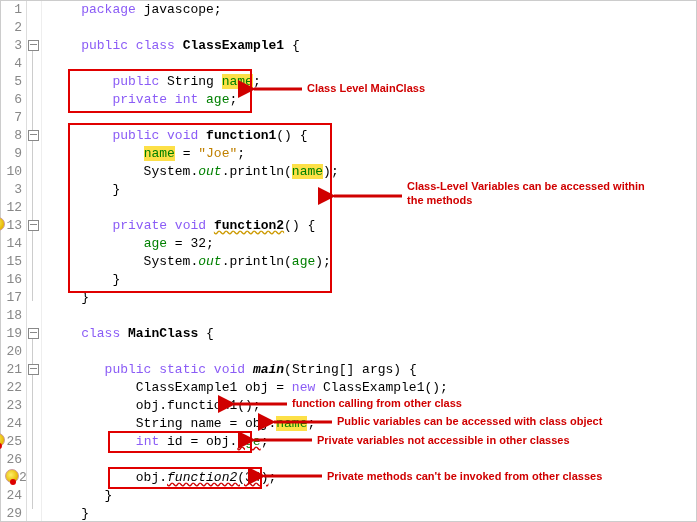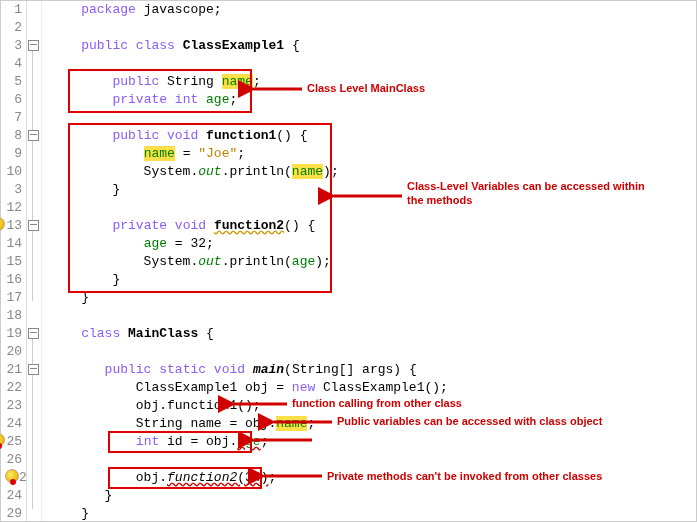--- a/index.html
+++ b/index.html
@@ -201,15 +201,16 @@
       <line x1="245" y1="403" x2="192" y2="403" stroke="#d00000" stroke-width="3" marker-end="url(#ah)"></line>
       <line x1="290" y1="421" x2="232" y2="421" stroke="#d00000" stroke-width="3" marker-end="url(#ah)"></line>
       <line x1="270" y1="439" x2="212" y2="439" stroke="#d00000" stroke-width="3" marker-end="url(#ah)"></line>
       <line x1="280" y1="475" x2="222" y2="475" stroke="#d00000" stroke-width="3" marker-end="url(#ah)"></line>
     </svg>
 
     <div class="annotation" style="left:265px;top:80px;">Class Level MainClass</div>
     <div class="annotation" style="left:365px;top:178px;width:240px;">Class-Level Variables can be accessed within the methods</div>
     <div class="annotation" style="left:250px;top:395px;">function calling from other class</div>
     <div class="annotation" style="left:295px;top:413px;">Public variables can be accessed with class object</div>
+    <div class="annotation" style="left:275px;top:432px;">Private variables not accessible in other classes</div>
     <div class="annotation" style="left:285px;top:468px;">Private methods can't be invoked from other classes</div>
   </div>
 </div>
 
 </body></html>

